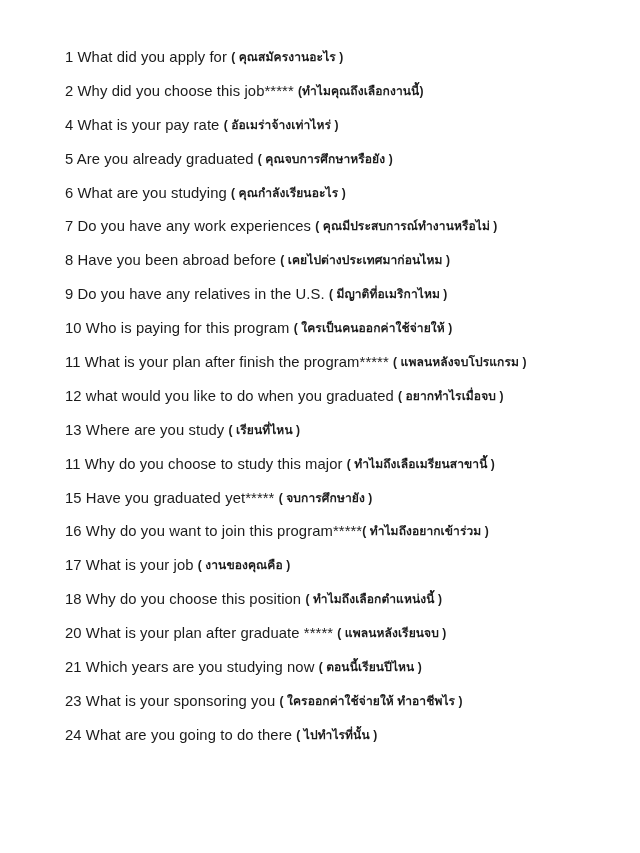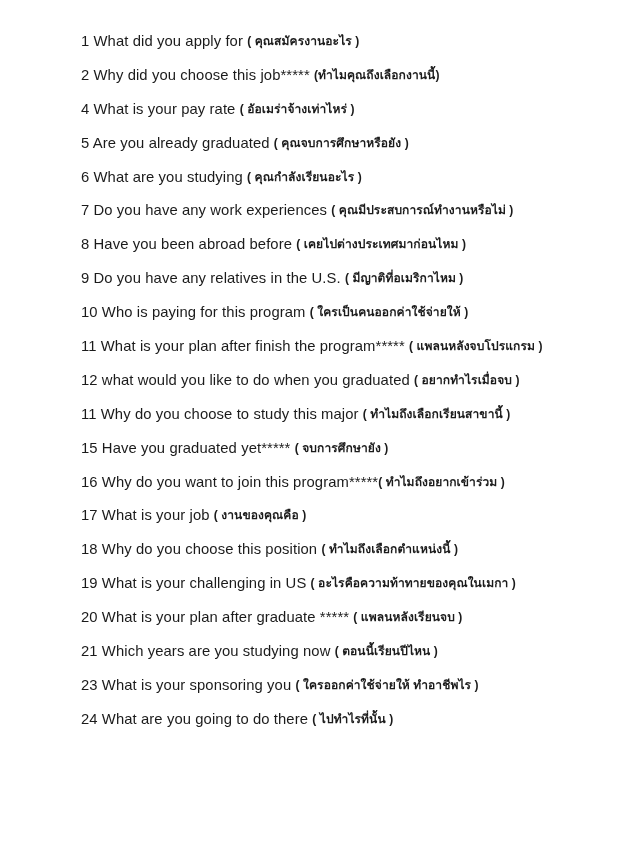--- a/index.html
+++ b/index.html
@@ -14,24 +14,23 @@
     overflow: hidden;
   }
   .page {
     position: relative;
     width: 640px;
     height: 853px;
     background: #ffffff;
   }
   .q-list {
     position: absolute;
-    top: 24px;
+    top: 40px;
     left: 65px;
     right: 20px;
-    margin-left: 16px;
   }
   .q-line {
     height: 33.9px;
     display: flex;
     align-items: center;
     white-space: nowrap;
     font-size: 14.8px;
     color: #1b1b1b;
     letter-spacing: 0.1px;
   }
@@ -100,24 +99,28 @@
   <div class="q-line">
         <span class="en">11 What is your plan after finish the program***** </span>
         <span class="th">( แพลนหลังจบโปรแกรม )</span>
       </div>
 
   <div class="q-line">
         <span class="en">12 what would you like to do when you graduated </span>
         <span class="th">( อยากทำไรเมื่อจบ )</span>
       </div>
 
+  <div class="q-line">
+        <span class="en">13 Where are you study </span>
+        <span class="th">( เรียนที่ไหน )</span>
+      </div>
 
   <div class="q-line">
         <span class="en">11 Why do you choose to study this major </span>
-        <span class="th">( ทำไมถึงเลือกเรียนสาขานี้ )</span>
+        <span class="th">( ทำไมถึงเลือเมรียนสาขานี้ )</span>
       </div>
 
   <div class="q-line">
         <span class="en">15 Have you graduated yet***** </span>
         <span class="th">( จบการศึกษายัง )</span>
       </div>
 
   <div class="q-line">
         <span class="en">16 Why do you want to join this program*****</span>
         <span class="th">( ทำไมถึงอยากเข้าร่วม )</span>
@@ -126,24 +129,20 @@
   <div class="q-line">
         <span class="en">17 What is your job </span>
         <span class="th">( งานของคุณคือ )</span>
       </div>
 
   <div class="q-line">
         <span class="en">18 Why do you choose this position </span>
         <span class="th">( ทำไมถึงเลือกตำแหน่งนี้ )</span>
       </div>
 
-  <div class="q-line">
-        <span class="en">19 What is your challenging in US </span>
-        <span class="th">( อะไรคือความท้าทายของคุณในเมกา )</span>
-      </div>
 
   <div class="q-line">
         <span class="en">20 What is your plan after graduate ***** </span>
         <span class="th">( แพลนหลังเรียนจบ )</span>
       </div>
 
   <div class="q-line">
         <span class="en">21 Which years are you studying now </span>
         <span class="th">( ตอนนี้เรียนปีไหน )</span>
       </div>

